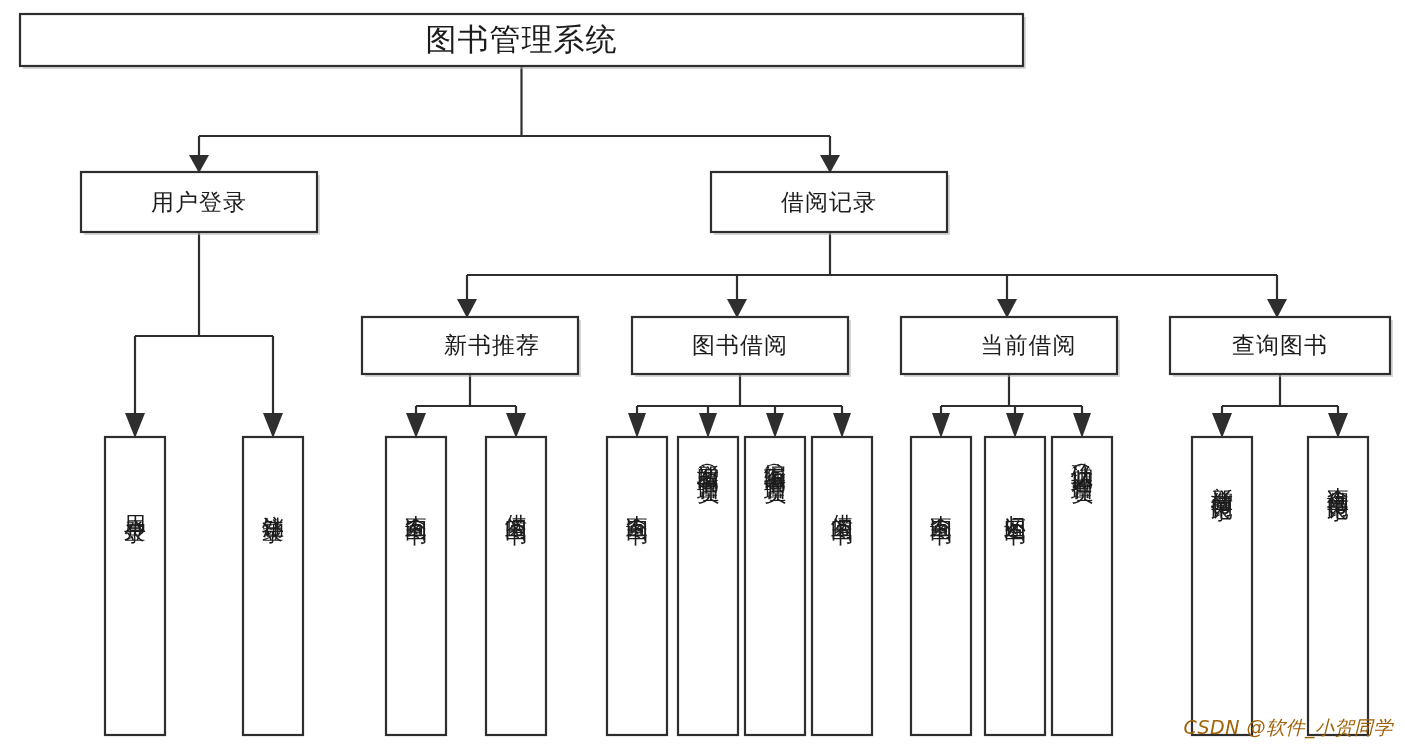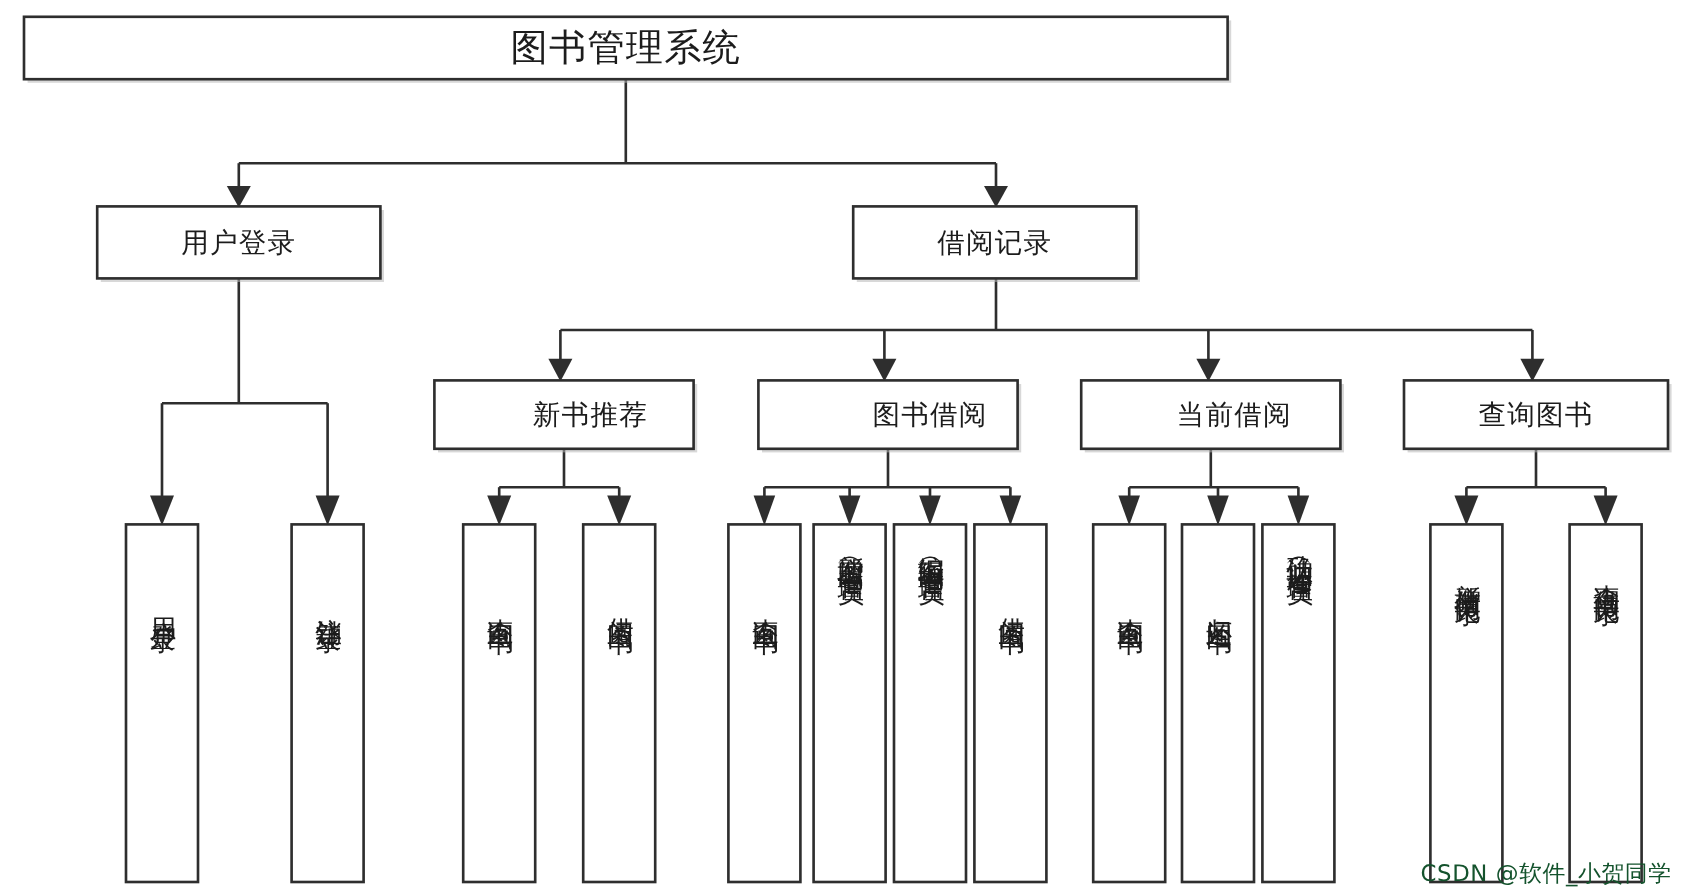--- a/index.html
+++ b/index.html
@@ -80,23 +80,24 @@
   .title-text {
     font-size: 31px;
     text-align: center;
   }
   #watermark {
     position: absolute;
     right: 12px;
     bottom: 6px;
     font-family: "DejaVu Sans", "Liberation Sans", sans-serif;
     font-size: 19px;
-    color: #14532d;
+    color: #a16207;
     white-space: nowrap;
     letter-spacing: 0.5px;
+    font-style: italic;
   }
 </style>
 </head>
 <body>
 
 <div id="diagram-root">
 
   <svg id="tree-svg" viewBox="0 0 1405 747">
 
     <g>
@@ -214,21 +215,21 @@
   <div class="hlabel-wrap" style="left:81px; top:172px; width:236px; height:60px;">
     <span class="hlabel-text">用户登录</span>
   </div>
   <div class="hlabel-wrap" style="left:711px; top:172px; width:236px; height:60px;">
     <span class="hlabel-text">借阅记录</span>
   </div>
 
   <div class="hlabel-wrap" style="left:362px; top:317px; width:260px; height:57px;">
     <span class="hlabel-text">新书推荐</span>
   </div>
-  <div class="hlabel-wrap" style="left:632px; top:317px; width:216px; height:57px;margin-left:35px;">
+  <div class="hlabel-wrap" style="left:632px; top:317px; width:216px; height:57px;">
     <span class="hlabel-text">图书借阅</span>
   </div>
   <div class="hlabel-wrap" style="left:901px; top:317px; width:255px; height:57px;">
     <span class="hlabel-text">当前借阅</span>
   </div>
   <div class="hlabel-wrap" style="left:1170px; top:317px; width:220px; height:57px;">
     <span class="hlabel-text">查询图书</span>
   </div>
 
   <div class="vlabel-wrap" style="left:105px; top:437px; width:60px; height:298px; padding-top:60px;">

